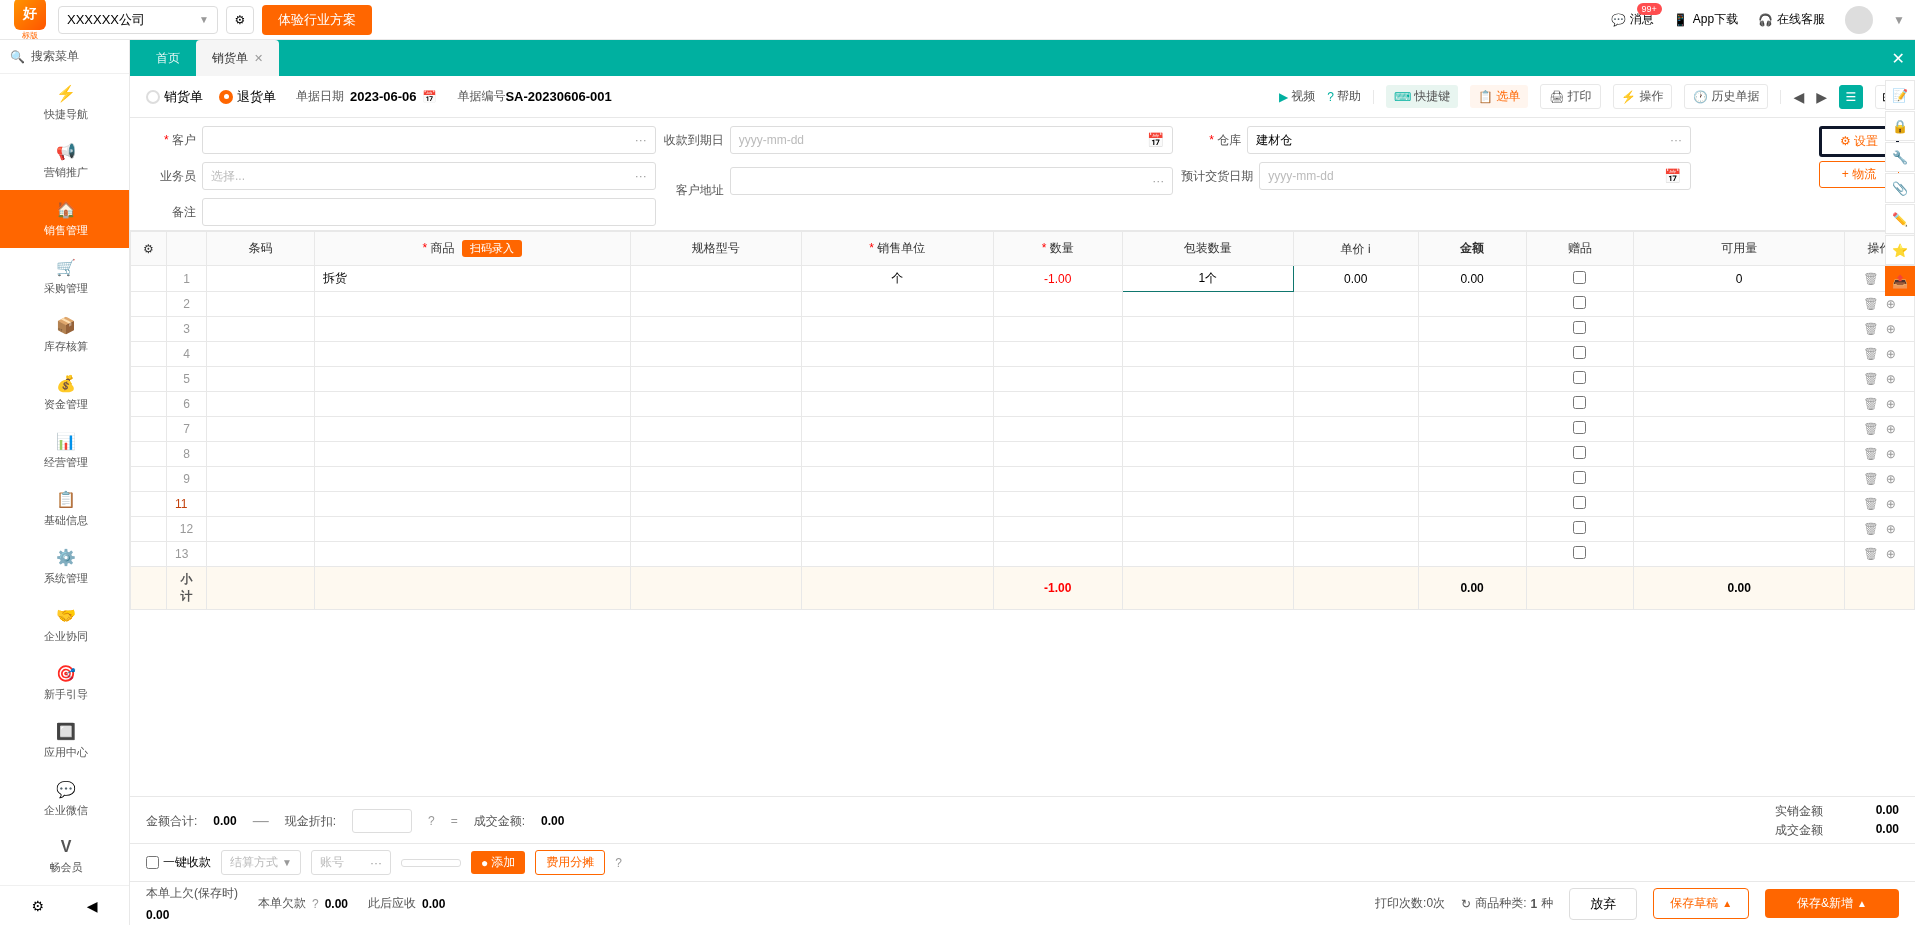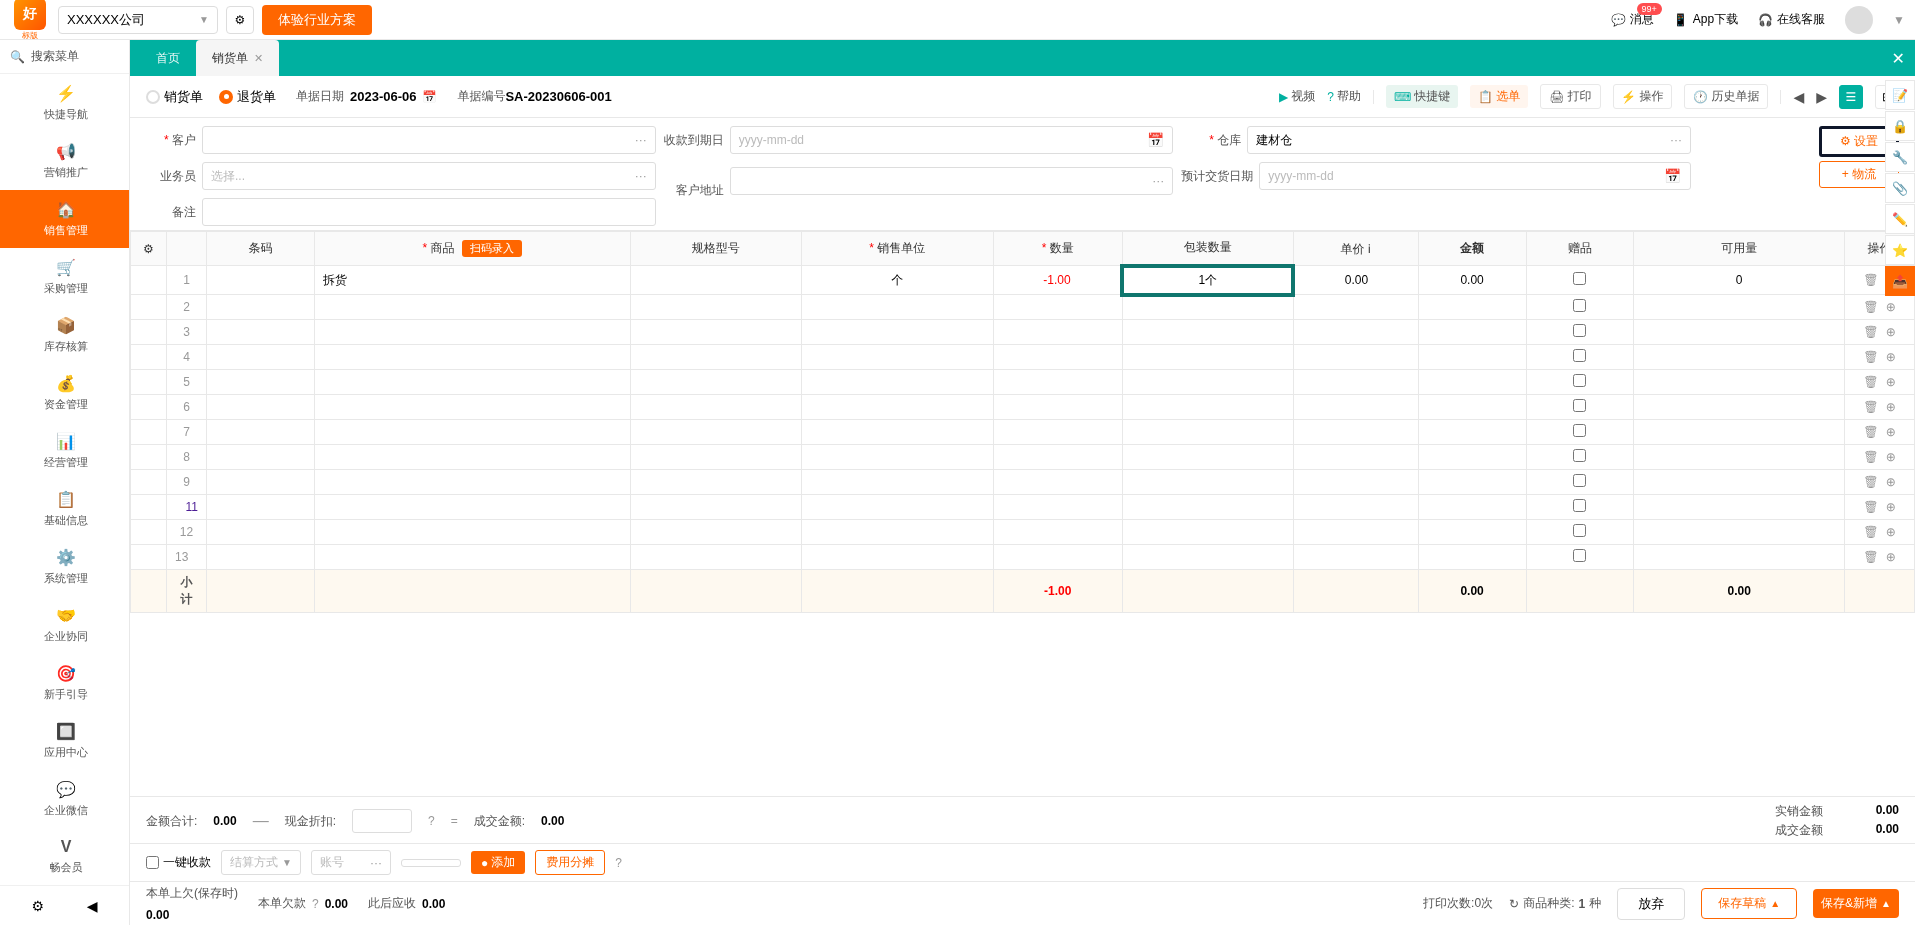--- a/index.html
+++ b/index.html
@@ -269,21 +269,21 @@
         </thead>
         <tbody id="table-body">
         <tr>
     <td style="border:1px solid #e8e8e8; padding:4px 8px; text-align:center; width:36px;"></td>
     <td style="border:1px solid #e8e8e8; padding:4px 8px; text-align:center; color:#999; width:40px;">1</td>
     <td style="border:1px solid #e8e8e8; padding:4px 8px; text-align:center;"></td>
     <td style="border:1px solid #e8e8e8; padding:4px 8px; text-align:left; min-width:120px;">拆货</td>
     <td style="border:1px solid #e8e8e8; padding:4px 8px; text-align:center;"></td>
     <td style="border:1px solid #e8e8e8; padding:4px 8px; text-align:center;">个</td>
     <td style="border:1px solid #e8e8e8; padding:4px 8px; text-align:center; color:red;">-1.00</td>
-    <td style="border:4px solid #0f766e; padding:4px 8px; text-align:center;">1个</td>
+    <td style="border:1px solid #0f766e; padding:4px 8px; text-align:center;">1个</td>
     <td style="border:1px solid #e8e8e8; padding:4px 8px; text-align:center;">0.00</td>
     <td style="border:1px solid #e8e8e8; padding:4px 8px; text-align:center;">0.00</td>
     <td style="border:1px solid #e8e8e8; padding:4px 8px; text-align:center;"><input type="checkbox" style="cursor: pointer;"></td>
     <td style="border:1px solid #e8e8e8; padding:4px 8px; text-align:center;">0</td>
     <td style="border:1px solid #e8e8e8; padding:4px 8px; text-align:center; width:70px;">
       <span style="cursor:pointer; color:#999; margin-right:4px;">🗑</span>
       <span style="cursor:pointer; color:#999;">⊕</span>
     </td>
   </tr>
             <tr>
@@ -425,21 +425,21 @@
     <td style="border:1px solid #e8e8e8; padding:4px 8px; text-align:center;"></td>
     <td style="border:1px solid #e8e8e8; padding:4px 8px; text-align:center;"><input type="checkbox" style="cursor: pointer;"></td>
     <td style="border:1px solid #e8e8e8; padding:4px 8px; text-align:center;"></td>
     <td style="border:1px solid #e8e8e8; padding:4px 8px; text-align:center; width:70px;">
       <span style="cursor:pointer; color:#999; margin-right:4px;">🗑</span>
       <span style="cursor:pointer; color:#999;">⊕</span>
     </td>
   </tr>
             <tr>
     <td style="border:1px solid #e8e8e8; padding:4px 8px; text-align:center; width:36px;"></td>
-    <td style="border:1px solid #e8e8e8; padding:4px 8px; text-align:right; color:#4c1d95; width:40px;">11</td>
+    <td style="border:1px solid #e8e8e8; padding:4px 8px; text-align:left; color:#c2410c; width:40px;">11</td>
     <td style="border:1px solid #e8e8e8; padding:4px 8px; text-align:center;"></td>
     <td style="border:1px solid #e8e8e8; padding:4px 8px; text-align:left; min-width:120px;"></td>
     <td style="border:1px solid #e8e8e8; padding:4px 8px; text-align:center;"></td>
     <td style="border:1px solid #e8e8e8; padding:4px 8px; text-align:center;"></td>
     <td style="border:1px solid #e8e8e8; padding:4px 8px; text-align:center; "></td>
     <td style="border:1px solid #e8e8e8; padding:4px 8px; text-align:center;"></td>
     <td style="border:1px solid #e8e8e8; padding:4px 8px; text-align:center;"></td>
     <td style="border:1px solid #e8e8e8; padding:4px 8px; text-align:center;"></td>
     <td style="border:1px solid #e8e8e8; padding:4px 8px; text-align:center;"><input type="checkbox" style="cursor: pointer;"></td>
     <td style="border:1px solid #e8e8e8; padding:4px 8px; text-align:center;"></td>
@@ -573,21 +573,21 @@
           <span>↻</span>
           <span>商品种类:</span>
           <span style="font-weight:bold;">1</span>
           <span>种</span>
         </div>
         <button style="border:1px solid #ddd; background:#fff; border-radius:4px; padding:6px 20px; cursor:pointer; font-size:13px;">放弃</button>
         <button style="border:1px solid #ff6600; background:#fff; color:#ff6600; border-radius:4px; padding:6px 16px; cursor:pointer; font-size:13px; display:flex; align-items:center; gap:4px;">
           <span>保存草稿</span>
           <span style="font-size:10px;">▲</span>
         </button>
-        <button style="background:#ff6600; color:white; border:none; border-radius:4px; padding:6px 8px; cursor:pointer; font-size:13px; display:flex; align-items:center; gap:4px;">
+        <button style="background:#ff6600; color:white; border:none; border-radius:4px; padding:6px 32px; cursor:pointer; font-size:13px; display:flex; align-items:center; gap:4px;">
           <span>保存&amp;新增</span>
           <span style="font-size:10px;">▲</span>
         </button>
       </div>
     </div>
 
     <div style="position:absolute; right:0; top:40px; display:flex; flex-direction:column; gap:1px; z-index:20;">
       <div style="width:30px; height:30px; background:white; border:1px solid #e8e8e8; display:flex; align-items:center; justify-content:center; cursor:pointer; color:#666; font-size:13px;">📝</div>
       <div style="width:30px; height:30px; background:white; border:1px solid #e8e8e8; display:flex; align-items:center; justify-content:center; cursor:pointer; color:#666; font-size:13px;">🔒</div>
       <div style="width:30px; height:30px; background:white; border:1px solid #e8e8e8; display:flex; align-items:center; justify-content:center; cursor:pointer; color:#666; font-size:13px;">🔧</div>

